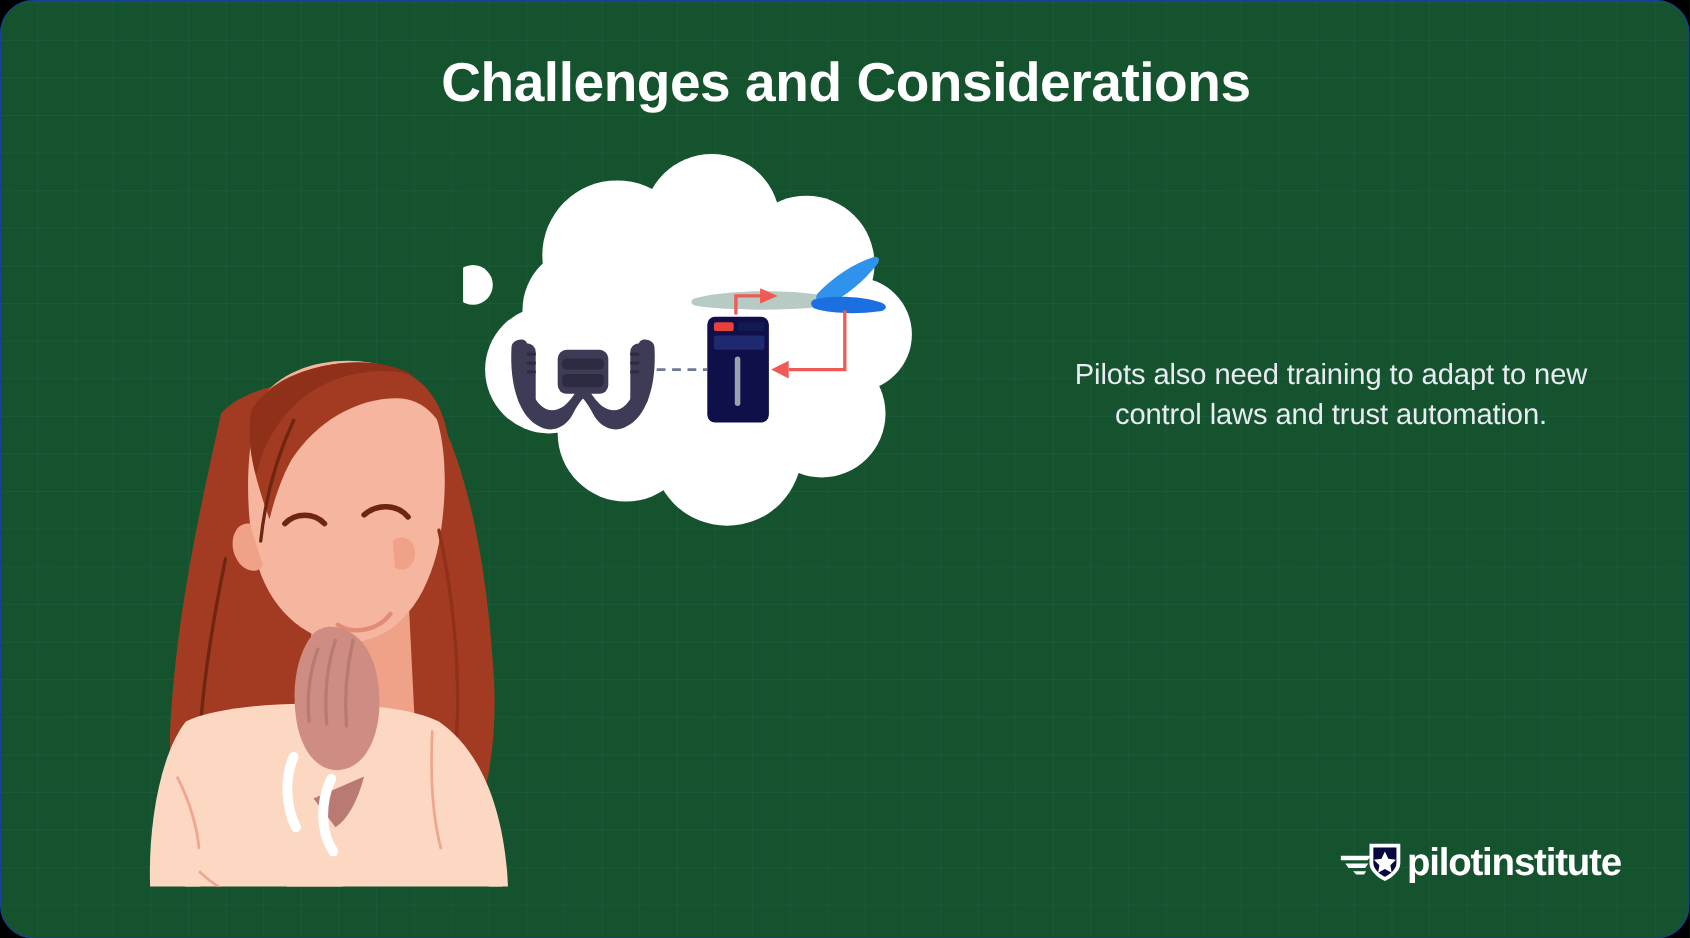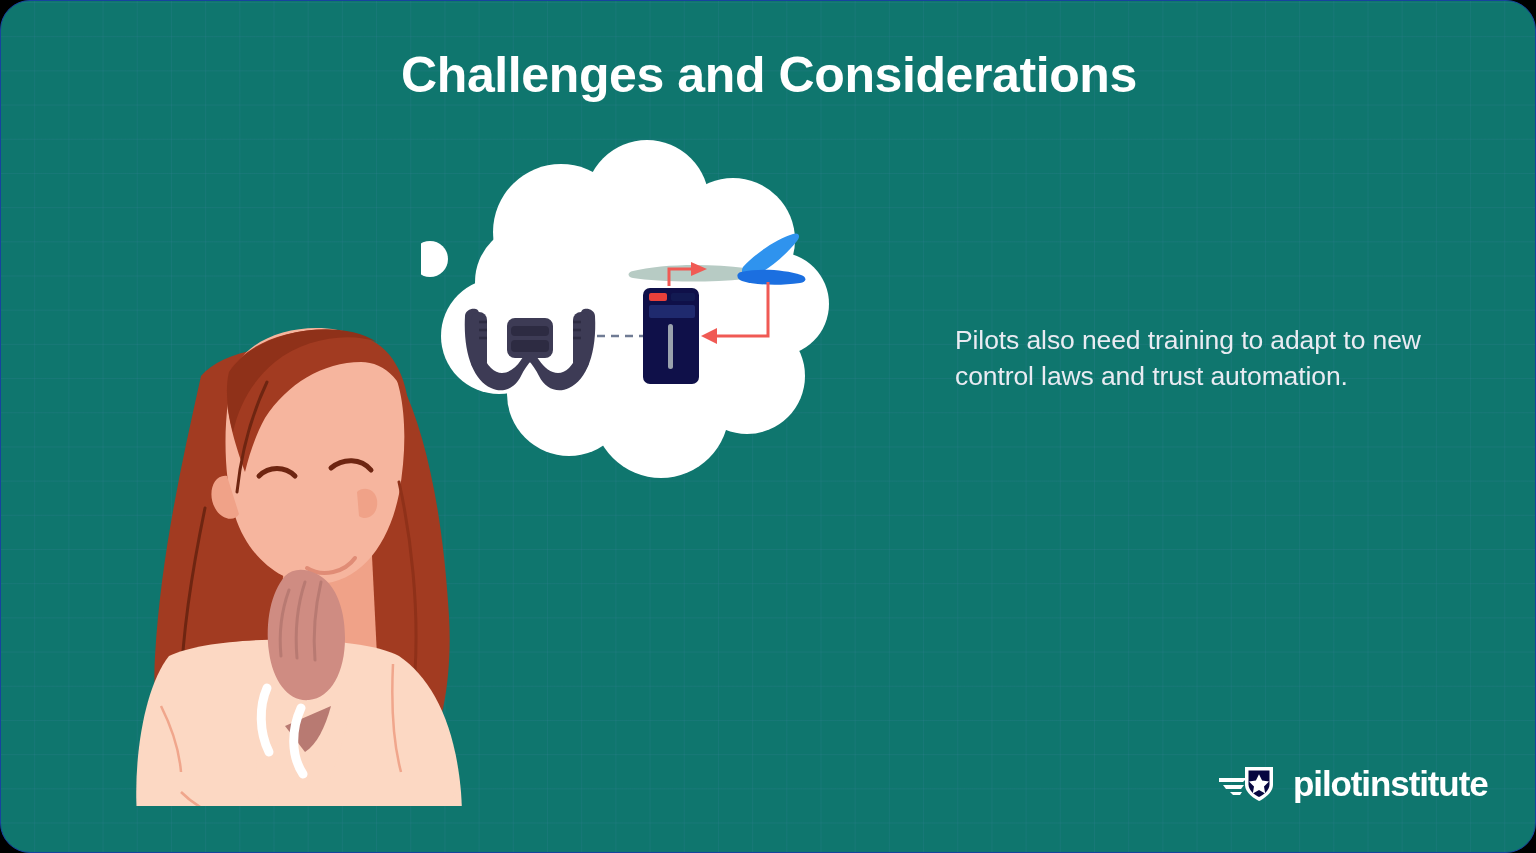--- a/index.html
+++ b/index.html
@@ -13,21 +13,21 @@
     overflow: hidden;
     font-family: "Liberation Sans", sans-serif;
   }
 
   #slide {
     position: absolute;
     left: 0; top: 0;
     width: 1536px;
     height: 853px;
     box-sizing: border-box;
-    background-color: #0f766e;
+    background-color: #14532d;
     border-radius: 30px;
     border: 1px solid #17439e;
     overflow: hidden;
     text-decoration: underline;
   }
 
   
   #grid {
     position: absolute;
     left: 0; top: 0; right: 0; bottom: 0;
@@ -58,31 +58,30 @@
     position: absolute;
     left: 954px;
     top: 285px;
     width: 510px;
     color: #e9ebf2;
     font-size: 26.5px;
     line-height: 36px;
     letter-spacing: -0.1px;
   }
   #copy p { margin: 0; }
-  #copy p.gap { margin-top: 36px; }
+  #copy p.gap { margin-top: 36px; text-align: center; }
 
   
   #logo {
     position: absolute;
     left: 1216px;
     top: 760px;
     height: 44px;
     display: flex;
     align-items: center;
-    gap: 14px;
   }
   #logo .mark { width: 62px; height: 42px; display: block; }
   #logo .wordmark {
     color: #ffffff;
     font-size: 35px;
     font-weight: bold;
     letter-spacing: -1.1px;
     line-height: 1;
     white-space: nowrap;
   }

